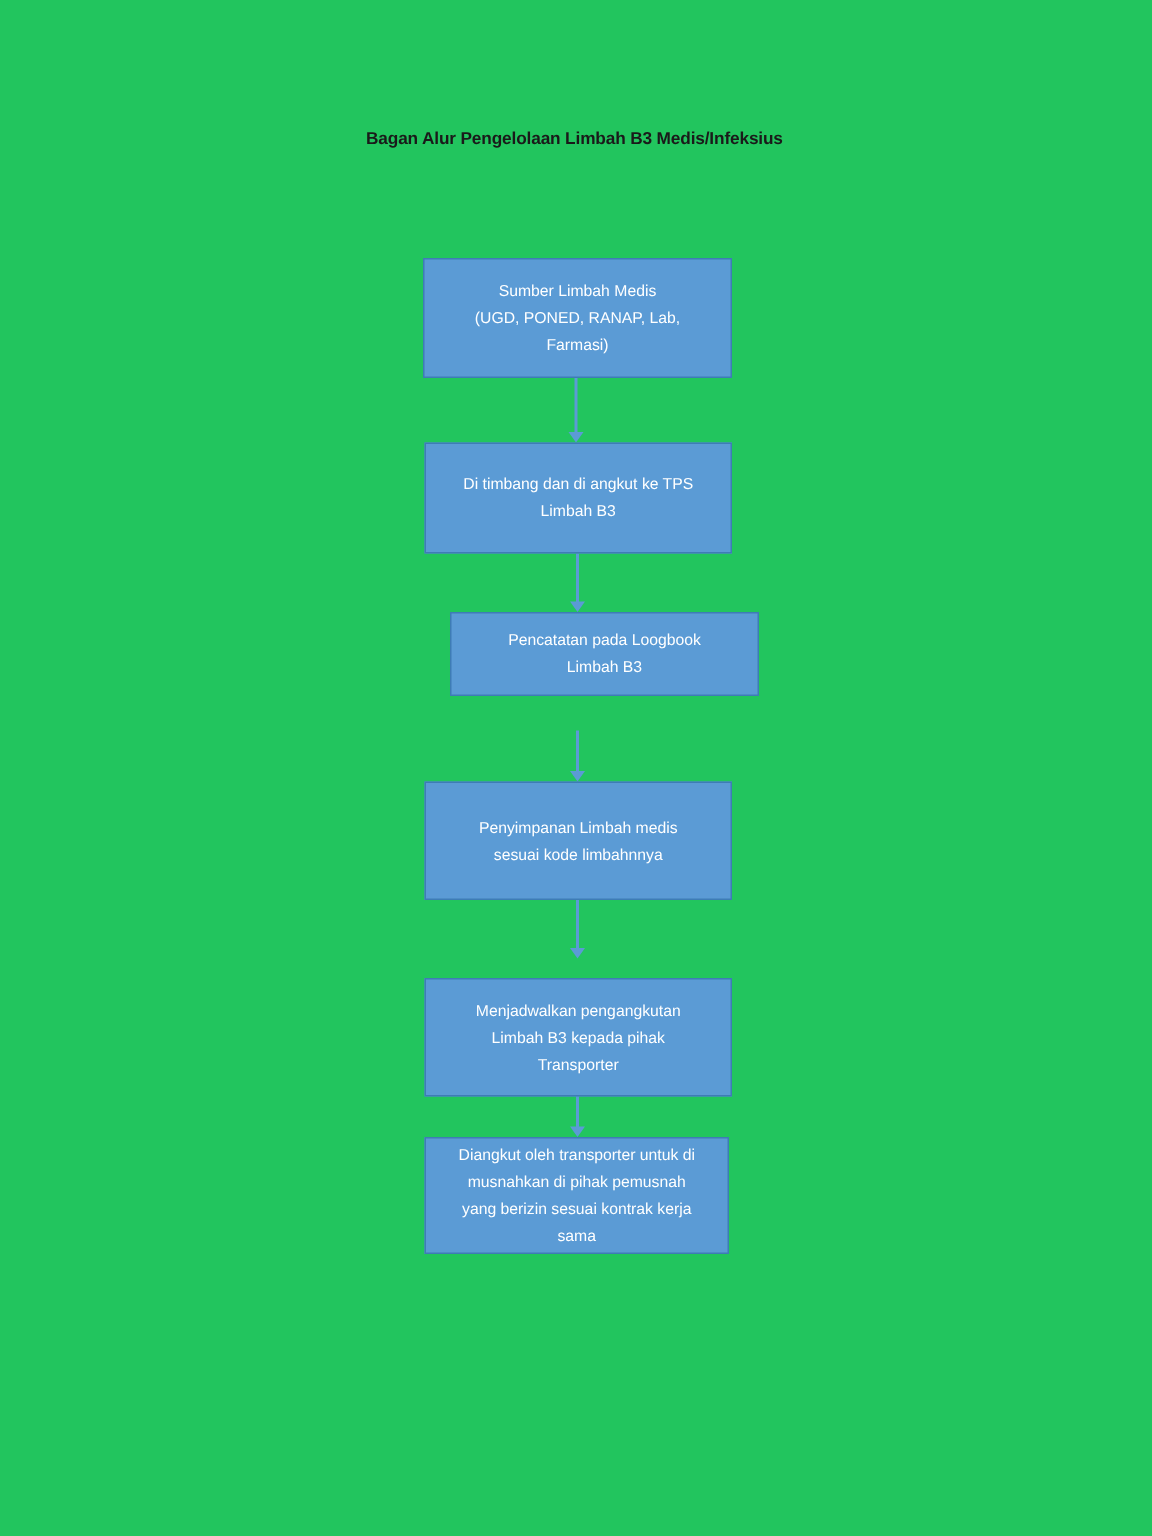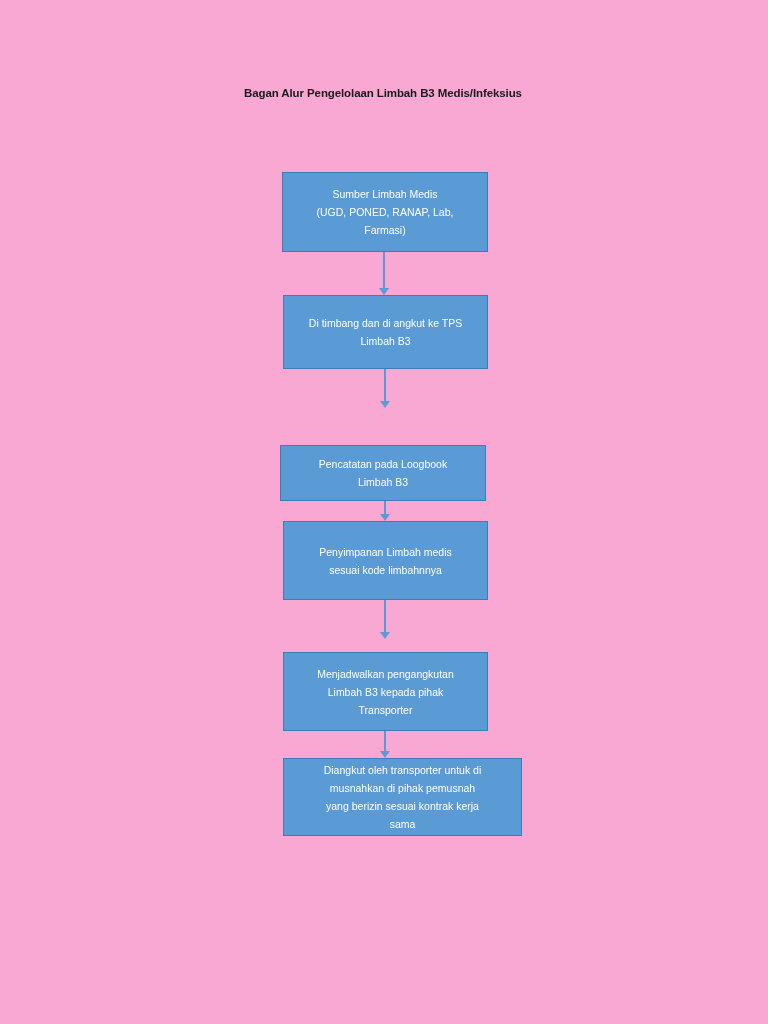--- a/index.html
+++ b/index.html
@@ -12,21 +12,21 @@
     background: #ffffff;
     font-family: "Liberation Sans", sans-serif;
     overflow: hidden;
     position: relative;
   }
 
   .page {
     position: relative;
     width: 768px;
     height: 1024px;
-    background: #f9a8d4;
+    background: #22c55e;
   }
 
   .chart-title {
     position: absolute;
     left: 244px;
     top: 86px;
     font-size: 11.5px;
     font-weight: bold;
     color: #1a1a1a;
     letter-spacing: -0.1px;
@@ -114,34 +114,34 @@
       </div>
       <div class="flow-node" style="left: 282px; top: 172px; width: 206px; height: 80px;">
         <span class="node-text">Sumber Limbah Medis
 (UGD, PONED, RANAP, Lab,
 Farmasi)</span>
       </div>
       <div class="flow-node" style="left: 283px; top: 295px; width: 205px; height: 74px;">
         <span class="node-text">Di timbang dan di angkut ke TPS
 Limbah B3</span>
       </div>
-      <div class="flow-node" style="left: 280px; top: 408px; width: 206px; height: 56px; margin-top: 37px;">
+      <div class="flow-node" style="left: 300px; top: 408px; width: 206px; height: 56px;">
         <span class="node-text">Pencatatan pada Loogbook
 Limbah B3</span>
       </div>
       <div class="flow-node" style="left: 283px; top: 521px; width: 205px; height: 79px;">
         <span class="node-text">Penyimpanan Limbah medis
 sesuai kode limbahnnya</span>
       </div>
       <div class="flow-node" style="left: 283px; top: 652px; width: 205px; height: 79px;">
         <span class="node-text">Menjadwalkan pengangkutan
 Limbah B3 kepada pihak
 Transporter</span>
       </div>
-      <div class="flow-node" style="left: 283px; top: 758px; width: 239px; height: 78px;">
+      <div class="flow-node" style="left: 283px; top: 758px; width: 203px; height: 78px;">
         <span class="node-text">Diangkut oleh transporter untuk di
 musnahkan di pihak pemusnah
 yang berizin sesuai kontrak kerja
 sama</span>
       </div>
     </div>
 
 </div>
 
 </body></html>

